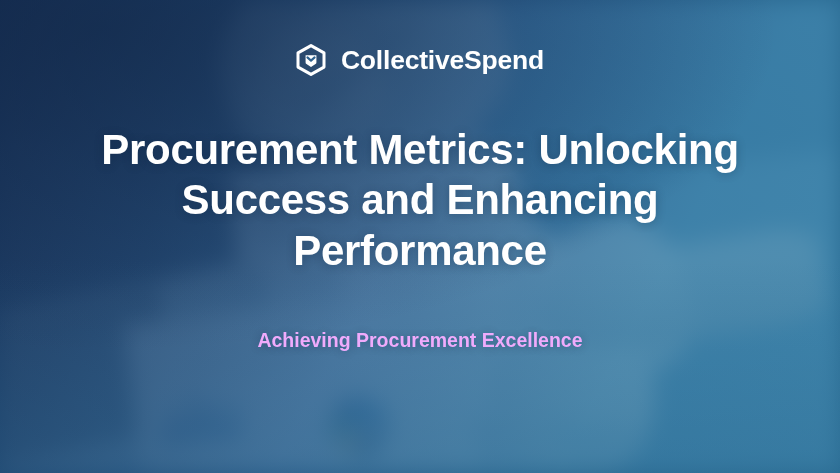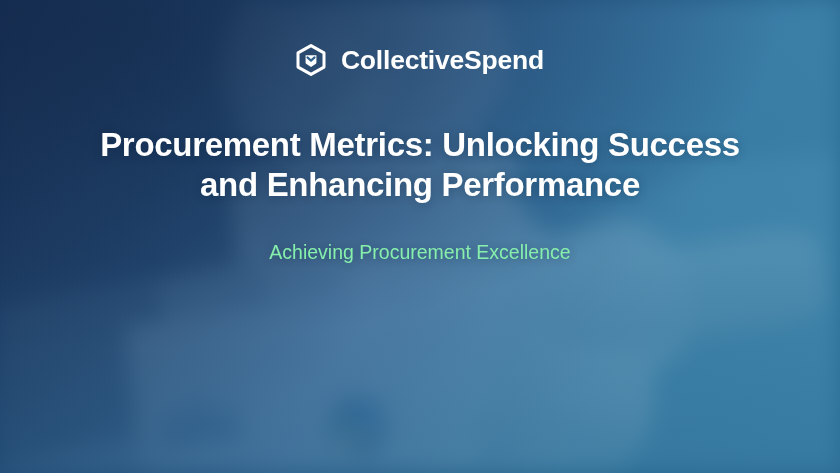--- a/index.html
+++ b/index.html
@@ -215,33 +215,33 @@
   .brand-name {
     font-size: 26.5px;
     font-weight: 700;
     letter-spacing: -.2px;
     line-height: 1;
     color: #ffffff;
   }
   .headline {
     margin-top: 49px;
     width: 660px;
-    font-size: 33px;
+    font-size: 42px;
     font-weight: 700;
     line-height: 1.2;
     letter-spacing: -.3px;
     text-shadow: 0 1px 10px rgba(10,30,55,.30);
   }
   .subhead {
-    margin-top: 12px;
+    margin-top: 22px;
     width: 640px;
     font-size: 19.5px;
-    font-weight: 400;
+    font-weight: 700;
     line-height: 1.44;
-    color: #86efac;
+    color: #f0abfc;
     text-shadow: 0 1px 8px rgba(10,30,55,.30);
   }
   .subhead .ln { display: block; }
 </style>
 </head>
 <body>
 
 <div class="banner">
 
   <div class="photo blur">

